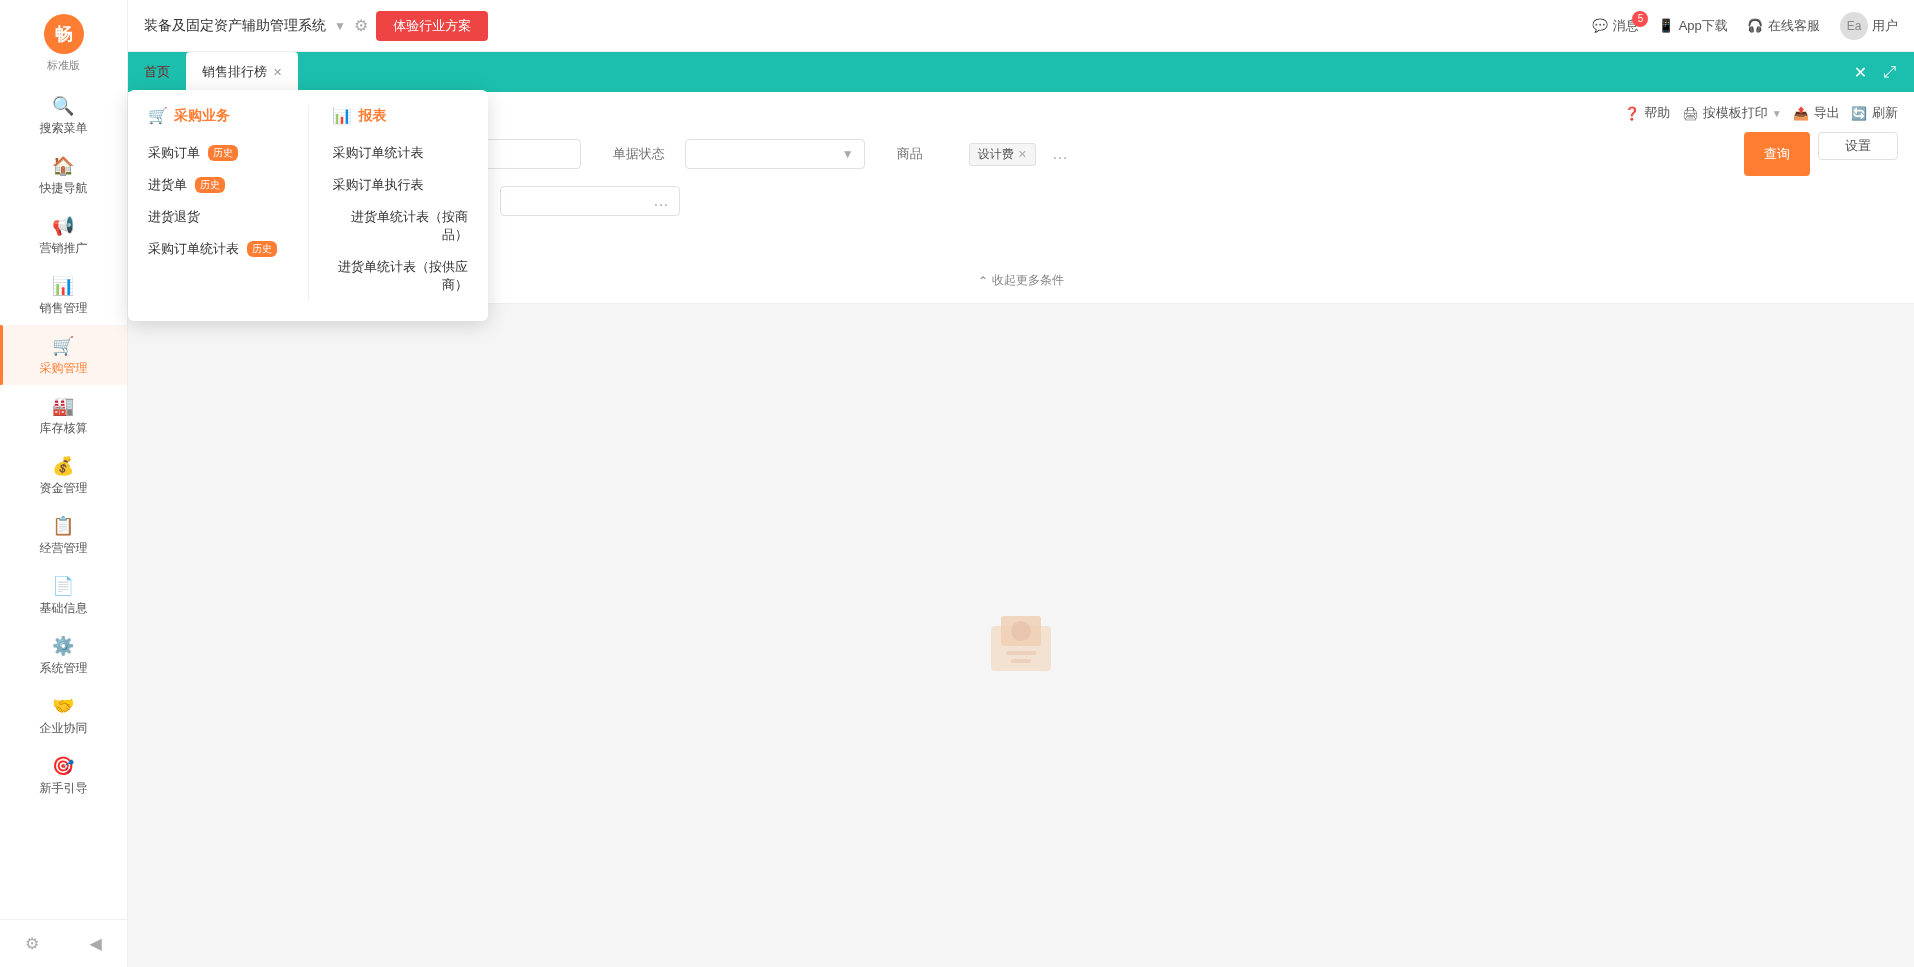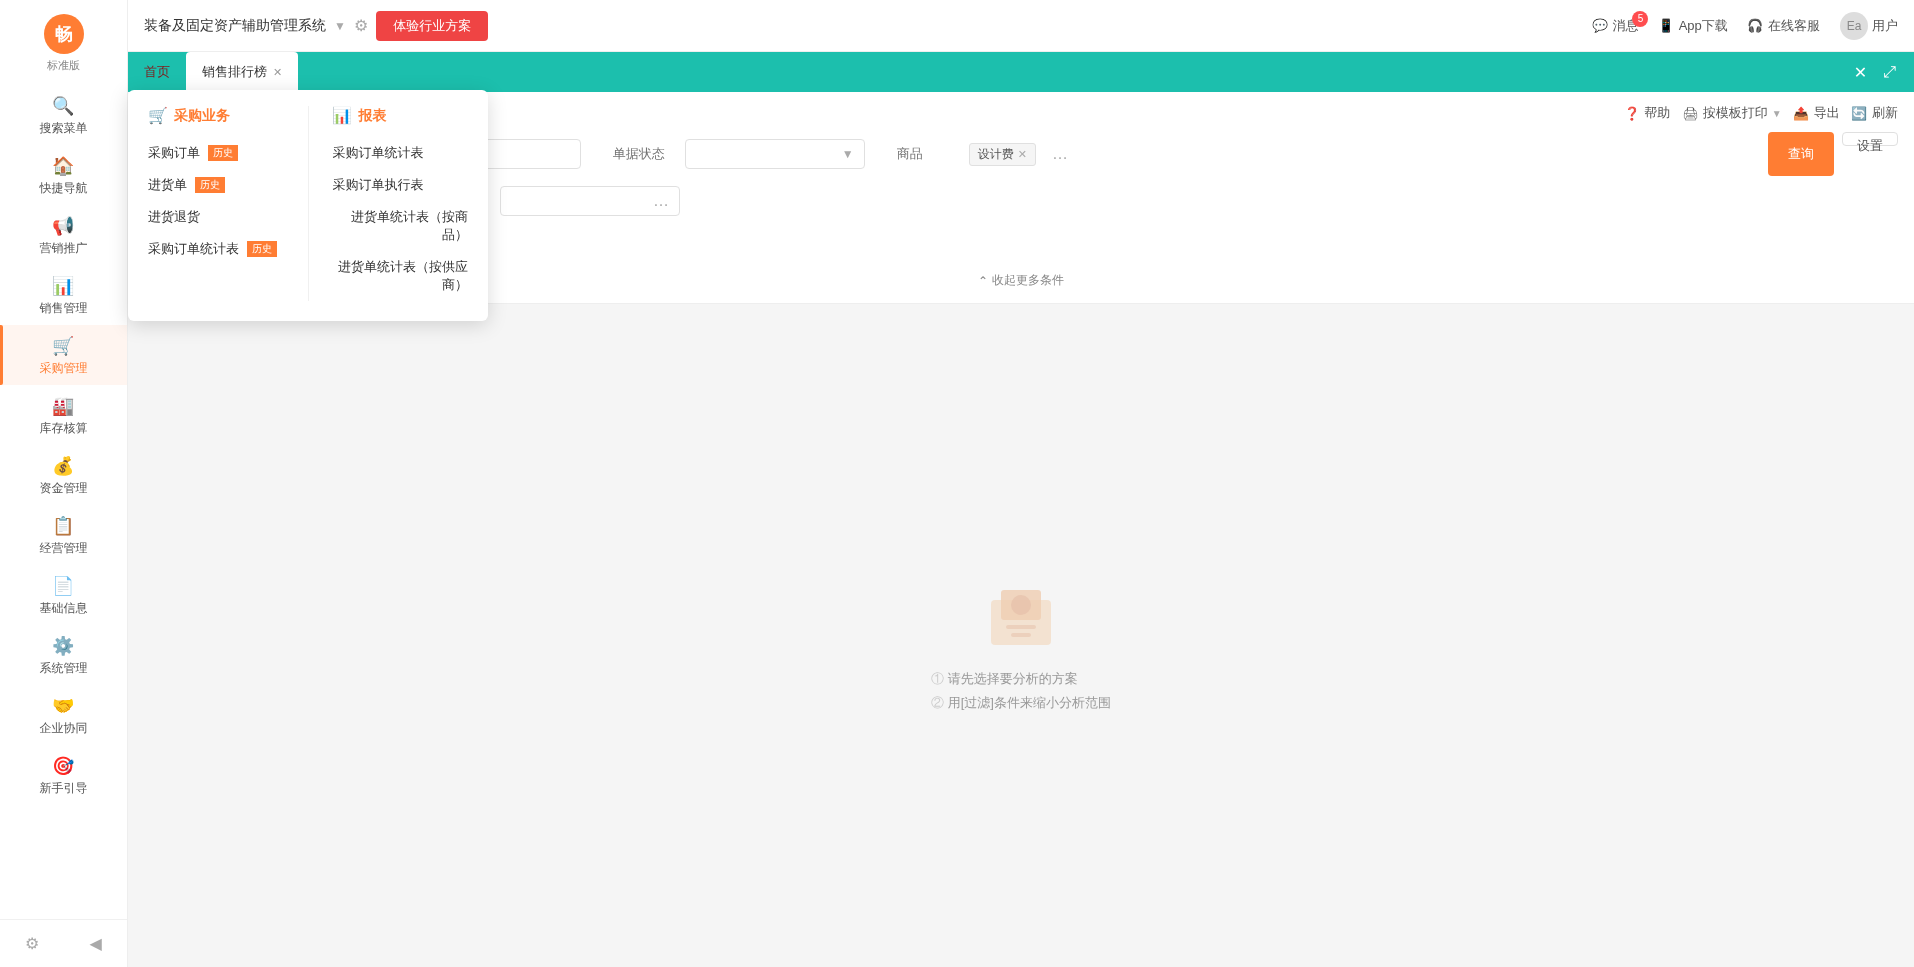--- a/index.html
+++ b/index.html
@@ -276,24 +276,24 @@
       padding: 6px 20px;
       font-size: 13px;
       cursor: pointer;
       height: 44px;
     }
     .btn-settings {
       background: #fff;
       color: #555;
       border: 1px solid #e0e0e0;
       border-radius: 4px;
-      padding: 4px 14px;
-      font-size: 13px;
-      cursor: pointer;
-      height: 14px;
+      padding: 4px 26px;
+      font-size: 13px;
+      cursor: pointer;
+      height: 28px;
     }
     .toolbar-right {
       display: flex;
       align-items: center;
       gap: 12px;
       margin-left: auto;
       font-size: 13px;
       color: #555;
     }
     .toolbar-right-item {
@@ -384,21 +384,21 @@
       padding: 7px 0;
       font-size: 13px;
       color: #333;
       cursor: pointer;
       text-align: right;
     }
     .history-badge {
       background: #ff7d33;
       color: #fff;
       font-size: 10px;
-      border-radius: 0;
+      border-radius: 6px;
       padding: 1px 5px;
     }
     .dropdown-divider {
       width: 1px;
       background: #f0f0f0;
       margin: 0 4px;
     }
   </style>
 </head>
 <body>
@@ -601,24 +601,20 @@
     </div>
 
     <div class="empty-state">
       <svg class="empty-icon" viewBox="0 0 100 80">
         <rect x="20" y="30" width="60" height="45" rx="4" fill="#f0c090" opacity="0.7"></rect>
         <rect x="30" y="20" width="40" height="30" rx="3" fill="#e8a870" opacity="0.8"></rect>
         <circle cx="50" cy="35" r="10" fill="#d4855a" opacity="0.6"></circle>
         <rect x="35" y="55" width="30" height="4" rx="2" fill="#d4855a" opacity="0.5"></rect>
         <rect x="40" y="63" width="20" height="4" rx="2" fill="#d4855a" opacity="0.5"></rect>
       </svg>
-      <ul class="empty-text-list">
-        <li>请先选择要分析的方案</li>
-        <li>用[过滤]条件来缩小分析范围</li>
-      </ul>
     </div>
   </div>
 
   <div class="dropdown-menu">
     <div class="dropdown-col">
       <div class="dropdown-col-title">
         <span class="dropdown-col-icon">🛒</span>
         <span>采购业务</span>
       </div>
       <div class="dropdown-item">

